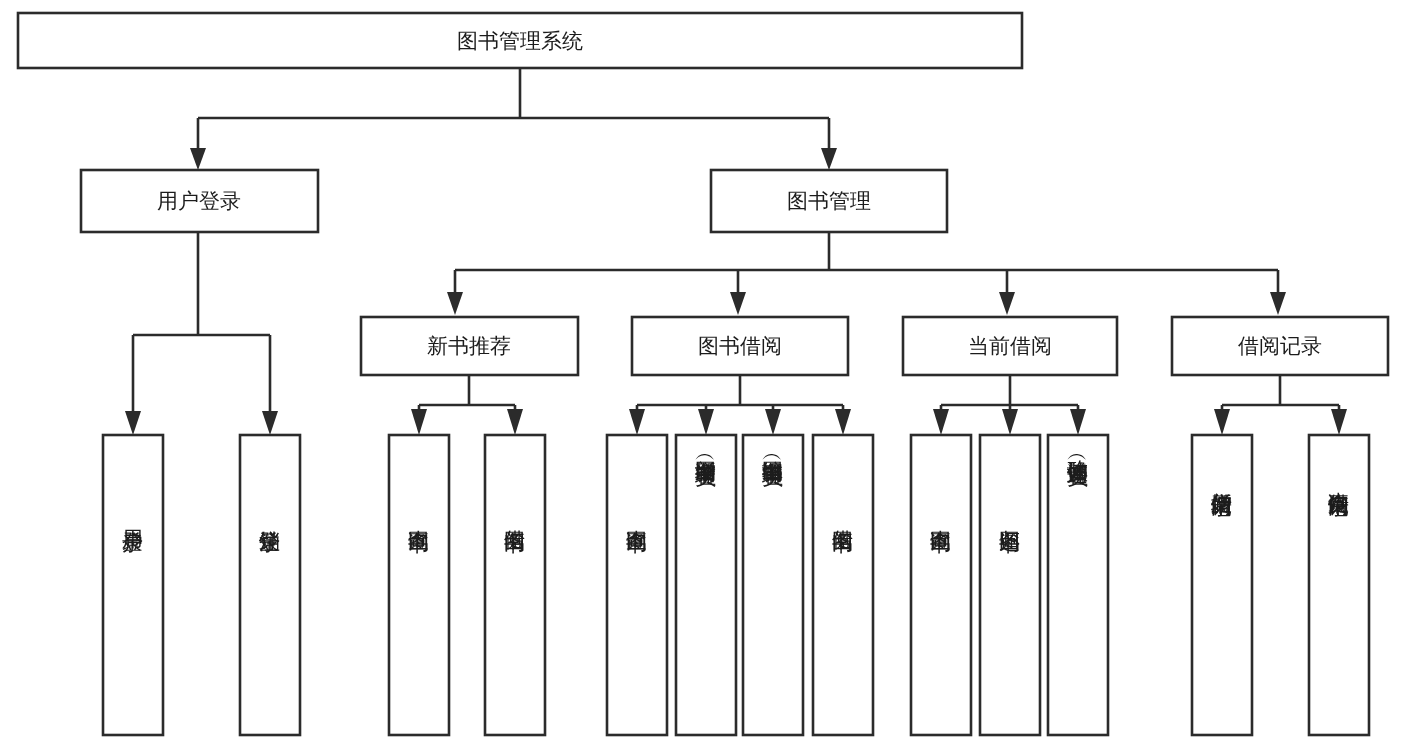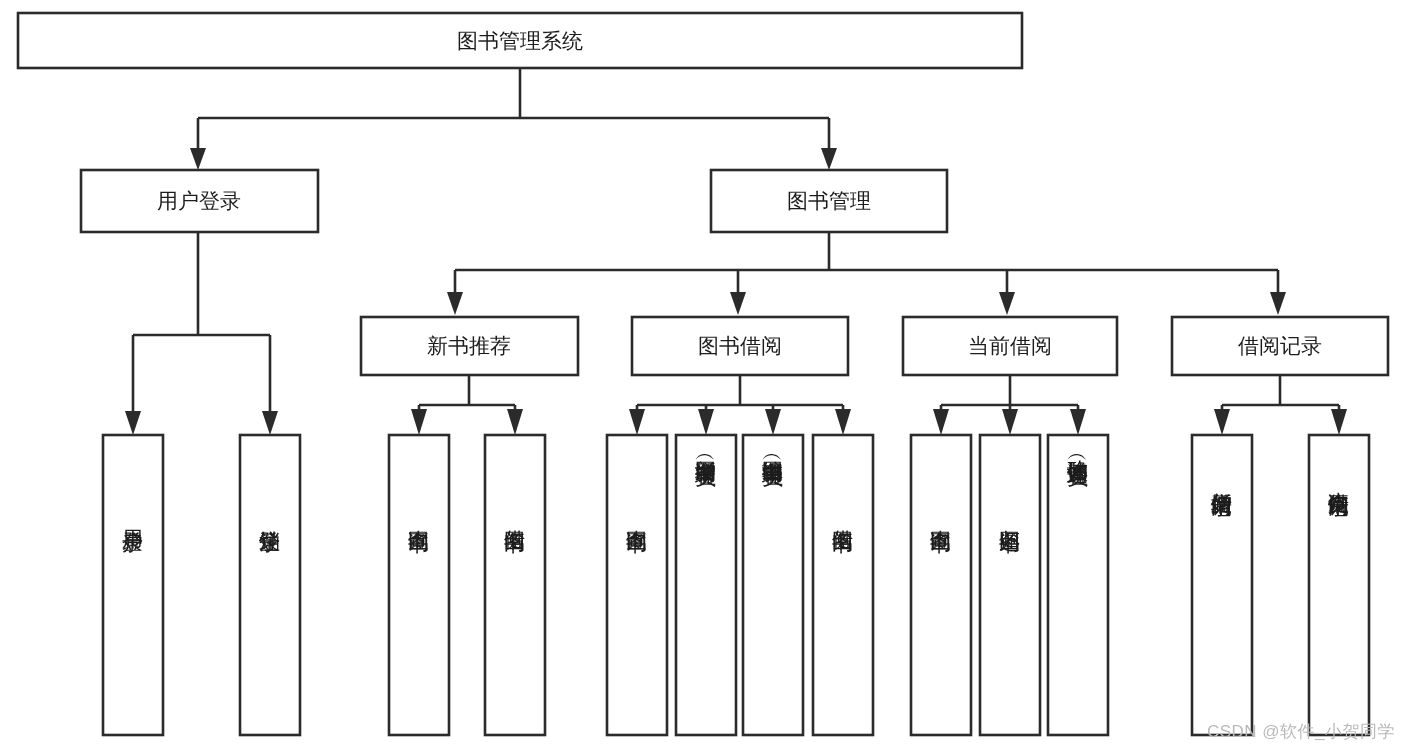--- a/index.html
+++ b/index.html
@@ -228,14 +228,13 @@
     <span class="node-label-v" style="margin-top:8px;">确认归还（管理员）</span>
   </div>
 
   <div class="vlabel-wrap" style="left:1192px; top:435px; width:60px; height:300px;">
     <span class="node-label-v" style="margin-top:40px;">新增借阅记录</span>
   </div>
   <div class="vlabel-wrap" style="left:1309px; top:435px; width:60px; height:300px;">
     <span class="node-label-v" style="margin-top:40px;">查询借阅记录</span>
   </div>
 
-  <div class="watermark">CSDN @软件_小贺同学</div>
 </div>
 
 </body></html>

